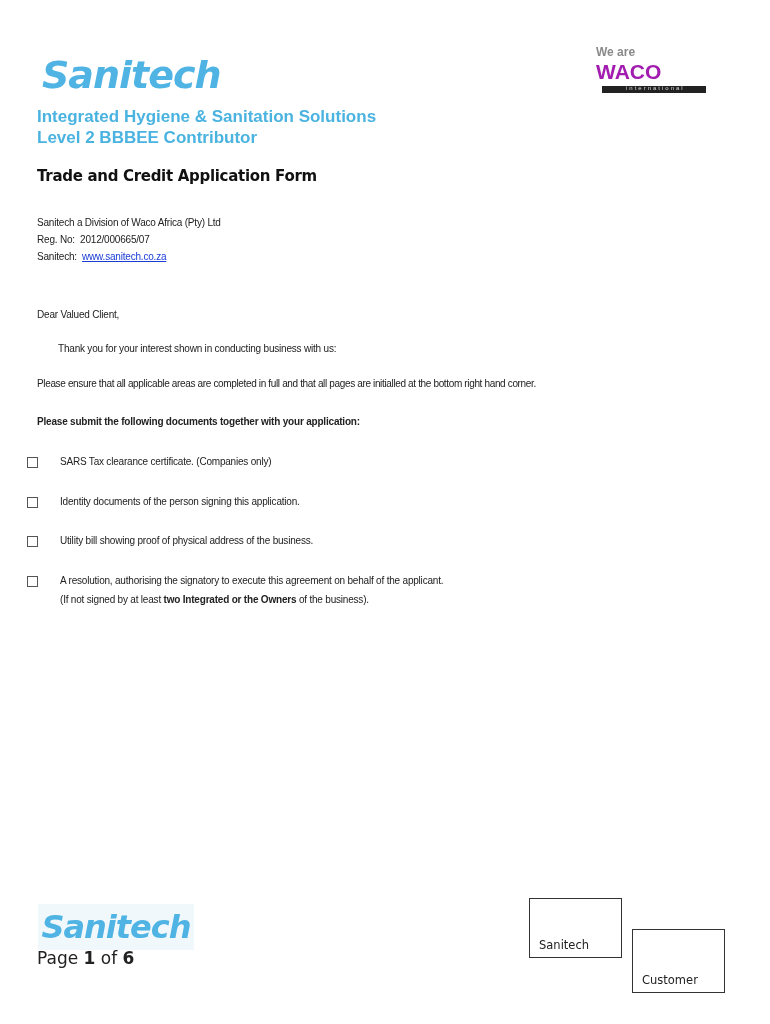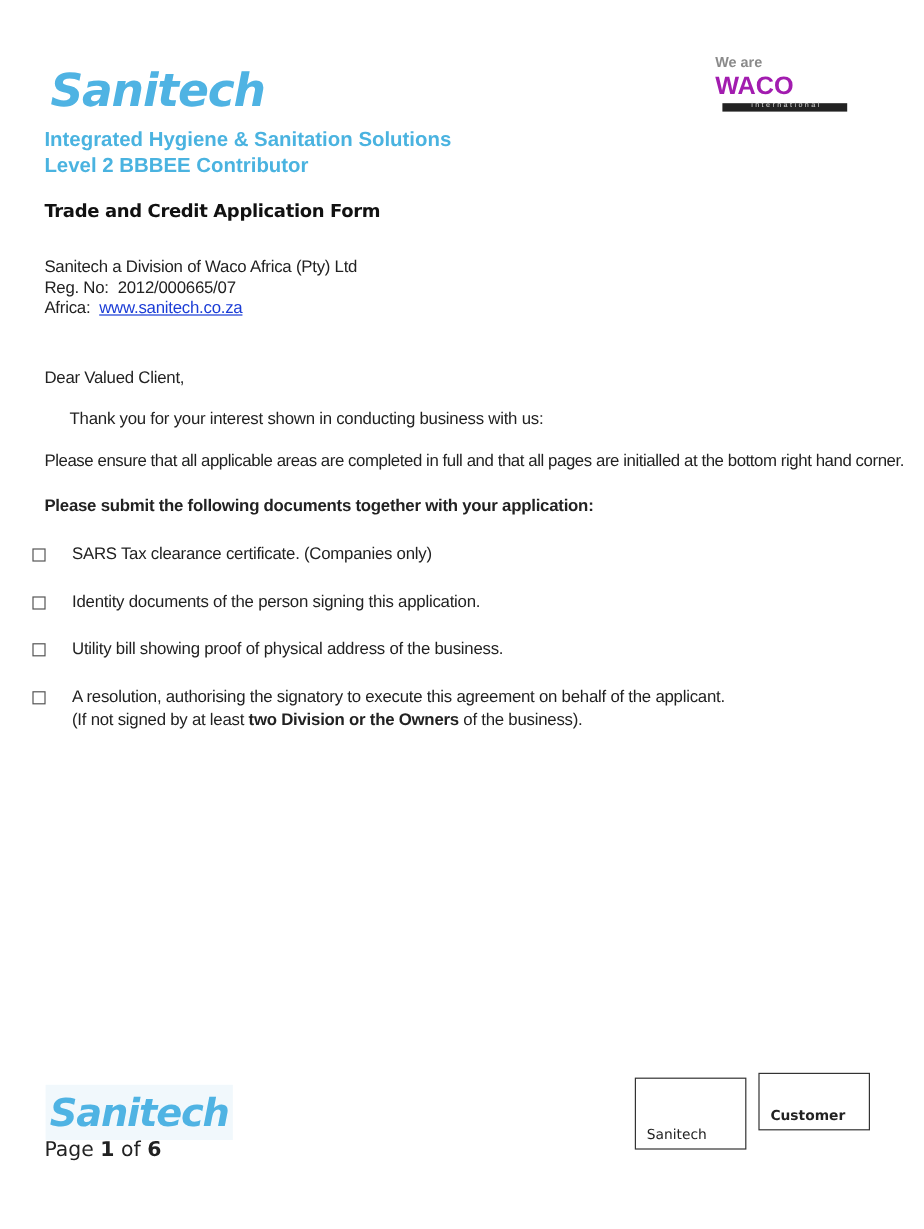--- a/index.html
+++ b/index.html
@@ -1,21 +1,21 @@
 <!DOCTYPE html>
 <html><head>
 <meta charset="utf-8">
 <style>
   html, body { margin:0; padding:0; background:#fff; }
   body { width:770px; height:1024px; position:relative; overflow:hidden; font-family:"Liberation Sans", sans-serif; color:#222; }
   .abs { position:absolute; }
   .logo-sanitech { font-family:"DejaVu Sans", sans-serif; font-weight:bold; font-style:italic; color:#4fb3e3; letter-spacing:-1px; }
   .tagline { color:#4ab3e0; font-weight:bold; font-size:17px; line-height:21px; }
   .title { font-family:"DejaVu Sans", sans-serif; font-weight:bold; font-size:15px; color:#111; letter-spacing:-0.3px; }
-  .body-text { font-size:14px; line-height:17px; color:#222; letter-spacing:-0.2px; }
+  .body-text { font-size:10px; line-height:17px; color:#222; letter-spacing:-0.2px; }
   a.link { color:#1a3cd6; text-decoration:underline; }
   .cb { width:9px; height:9px; border:1px solid #555; display:inline-block; }
   .sigbox { border:1px solid #333; font-family:"DejaVu Sans", sans-serif; font-size:11.5px; color:#222; box-sizing:border-box; }
   .sigbox span { position:absolute; bottom:5px; left:9px; }
 </style>
 </head>
 <body>
 
 <div class="abs logo-sanitech" style="left:42px; top:52px; font-size:38px; line-height:46px;">
   <span>Sanitech</span>
@@ -30,21 +30,21 @@
 </div>
 
 <div class="abs tagline" style="left:37px; top:106px;">Integrated Hygiene &amp; Sanitation Solutions</div>
 <div class="abs tagline" style="left:37px; top:127px;">Level 2 BBBEE Contributor</div>
 
 <div class="abs title" style="left:37px; top:167px;">Trade and Credit Application Form</div>
 
 <div class="abs body-text" style="left:37px; top:214px;">
   <div>Sanitech a Division of Waco Africa (Pty) Ltd</div>
   <div><span>Reg. No:</span>&nbsp; <span>2012/000665/07</span></div>
-  <div><span>Africa:</span>&nbsp; <a class="link">www.sanitech.co.za</a></div>
+  <div><span>Sanitech:</span>&nbsp; <a class="link">www.sanitech.co.za</a></div>
 </div>
 
 <div class="abs body-text" style="left:37px; top:306px;">Dear Valued Client,</div>
 <div class="abs body-text" style="left:37px; top:340px;margin-left:21px;">Thank you for your interest shown in conducting business with us:</div>
 <div class="abs body-text" style="left:37px; top:375px; white-space:nowrap; letter-spacing:-0.35px;">Please ensure that all applicable areas are completed in full and that all pages are initialled at the bottom right hand corner.</div>
 <div class="abs body-text" style="left:37px; top:413px; font-weight:bold;">Please submit the following documents together with your application:</div>
 
 <div class="abs body-text" style="left:27px; top:453px;">
   <span class="cb" style="position:absolute; left:0; top:4px;"></span>
   <span style="position:absolute; left:33px; top:0; white-space:nowrap;">SARS Tax clearance certificate. (Companies only)</span>
@@ -53,28 +53,28 @@
   <span class="cb" style="position:absolute; left:0; top:4px;"></span>
   <span style="position:absolute; left:33px; top:0; white-space:nowrap;">Identity documents of the person signing this application.</span>
 </div>
 <div class="abs body-text" style="left:27px; top:532px;">
   <span class="cb" style="position:absolute; left:0; top:4px;"></span>
   <span style="position:absolute; left:33px; top:0; white-space:nowrap;">Utility bill showing proof of physical address of the business.</span>
 </div>
 <div class="abs body-text" style="left:27px; top:572px;">
   <span class="cb" style="position:absolute; left:0; top:4px;"></span>
   <span style="position:absolute; left:33px; top:0; white-space:nowrap;">A resolution, authorising the signatory to execute this agreement on behalf of the applicant.</span>
-  <span style="position:absolute; left:33px; top:19px; white-space:nowrap;"><span>(If not signed by at least </span><b>two Division or the Owners</b><span> of the business).</span></span>
+  <span style="position:absolute; left:33px; top:19px; white-space:nowrap;"><span>(If not signed by at least </span><b>two Integrated or the Owners</b><span> of the business).</span></span>
 </div>
 
 <div class="abs logo-sanitech" style="left:38px; top:904px; width:156px; height:46px; background:#f1f8fc; font-size:32px; line-height:46px; text-align:center;">
   <span>Sanitech</span>
 </div>
 <div class="abs" style="left:37px; top:948px; font-family:'DejaVu Sans',sans-serif; font-size:17px; color:#222;text-align:right;">
   <span>Page </span><b>1</b><span> of </span><b>6</b>
 </div>
 
 <div class="abs sigbox" style="left:529px; top:898px; width:93px; height:60px;">
   <span>Sanitech</span>
 </div>
-<div class="abs sigbox" style="left:632px; top:894px; width:93px; height:48px;font-weight:bold;">
+<div class="abs sigbox" style="left:632px; top:929px; width:93px; height:64px;">
   <span>Customer</span>
 </div>
 
 </body></html>

